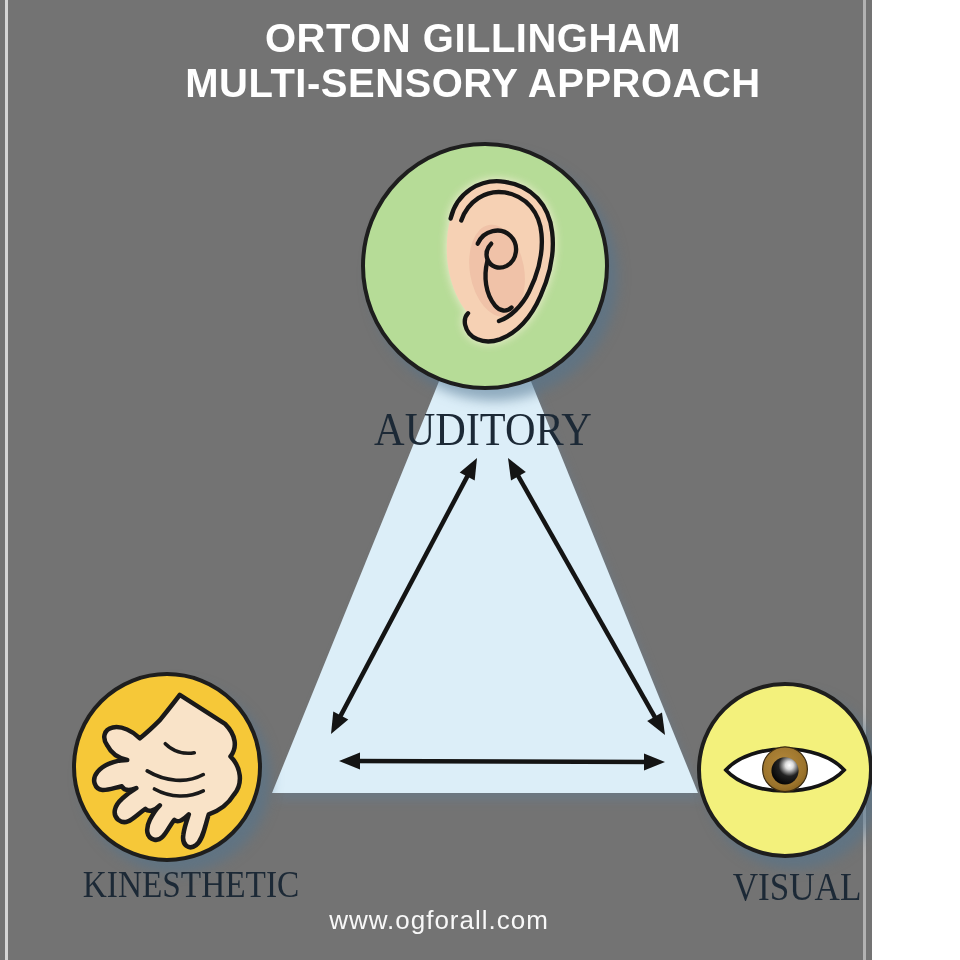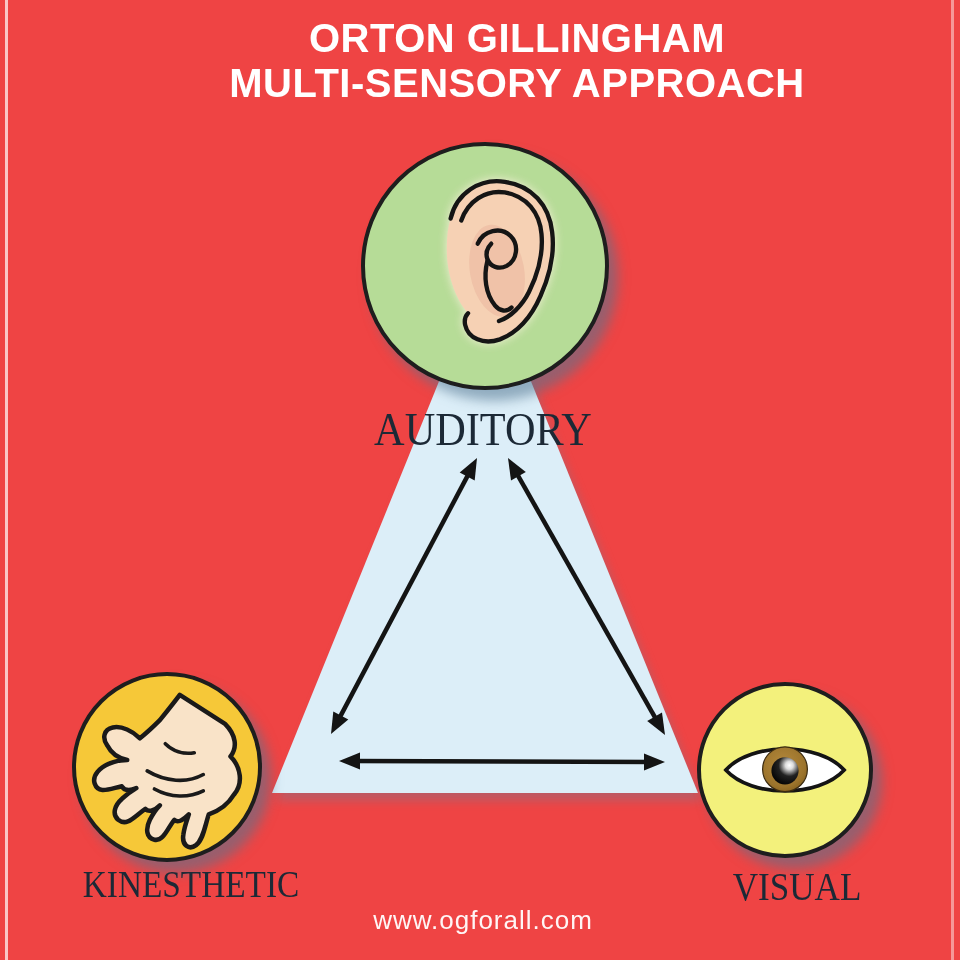--- a/index.html
+++ b/index.html
@@ -1,19 +1,19 @@
 <!DOCTYPE html>
 <html><head>
 <meta charset="utf-8">
 <style>
   html,body{margin:0;padding:0;}
   .page{
     position:relative;
-    width:960px;height:960px;
-    background:#ef4444;
+    width:872px;height:960px;
+    background:#737373;
     overflow:hidden;
     font-family:"Liberation Sans", sans-serif;
   }
   .edge-stripe{position:absolute;top:0;bottom:0;background:rgba(255,255,255,.7);}
   .edge-stripe.left{left:5px;width:3px;}
   .edge-stripe.right{right:6px;width:3px;background:rgba(255,255,255,.45);}
 
   .title{
     position:absolute;top:16px;left:0;right:0;
     text-align:center;

